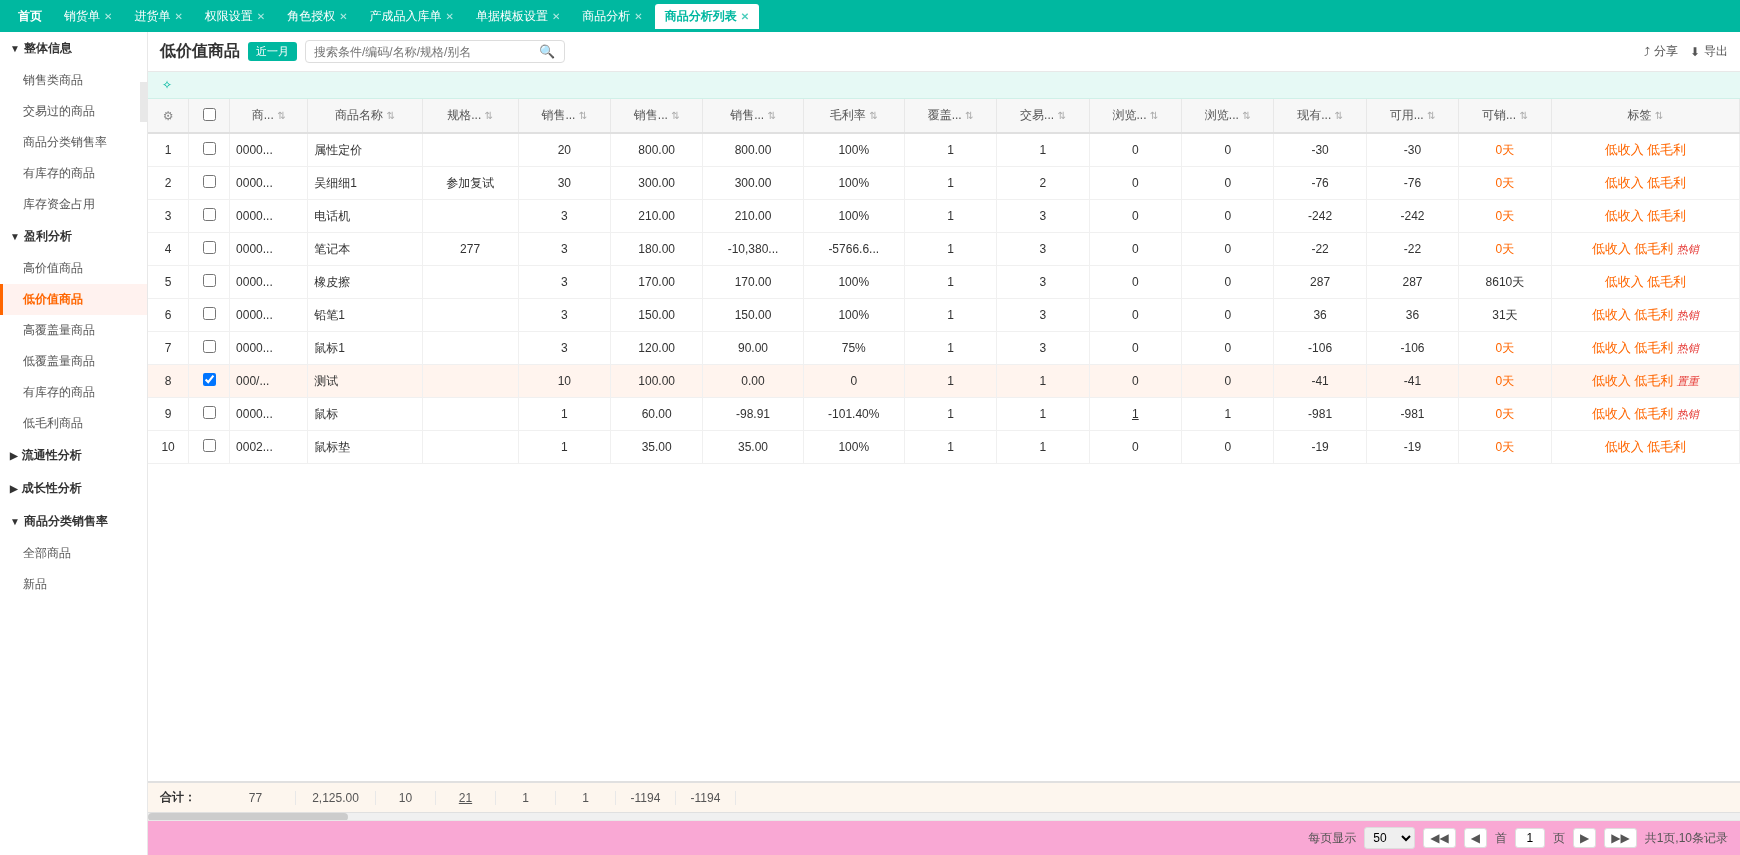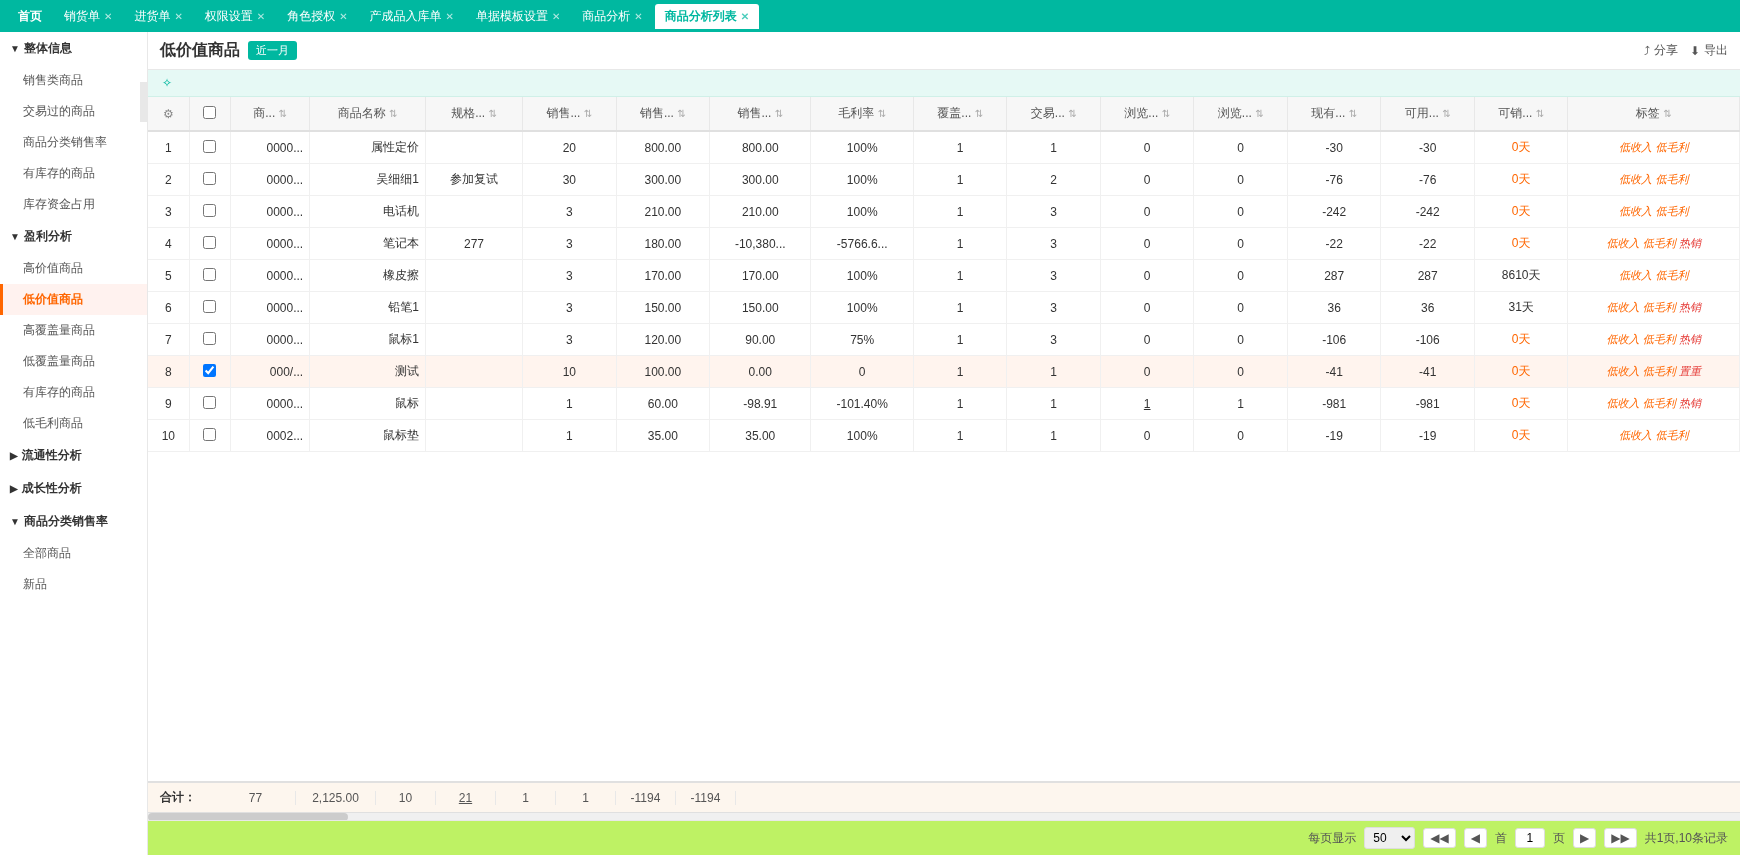--- a/index.html
+++ b/index.html
@@ -170,22 +170,22 @@
     thead th .sort-icon { color: #aaa; font-size: 10px; }
     tbody tr { border-bottom: 1px solid #f0f0f0; }
     tbody tr.highlight { background: #fff4ee; }
     tbody td {
       padding: 7px 6px;
       text-align: center;
       color: #333;
       border-right: 1px solid #f0f0f0;
       white-space: nowrap;
     }
-    tbody td.left { text-align: right; }
-    .tag-orange { color: #ff6600; font-size: 11px; font-style: italic; }
+    tbody td.left { text-align: left; }
+    .tag-orange { color: #ff6600; font-size: 13px; }
     .tag-red { color: #e53935; font-size: 11px; font-style: italic; }
     .underline { text-decoration: underline; cursor: pointer; }
 
     
     .table-footer {
       border-top: 2px solid #e0e0e0;
       background: #fdf6ee;
       display: flex;
       align-items: center;
       padding: 6px 12px;
@@ -206,21 +206,21 @@
     }
 
     
     .pagination-bar {
       display: flex;
       align-items: center;
       justify-content: flex-end;
       padding: 6px 12px;
       gap: 8px;
       border-top: 1px solid #e8e8e8;
-      background: #bef264;
+      background: #f9a8d4;
       font-size: 12px;
       color: #555;
     }
     .page-size-select {
       border: 1px solid #ddd;
       border-radius: 3px;
       padding: 2px 4px;
     }
     .page-btn {
       border: 1px solid #ddd;
@@ -382,20 +382,24 @@
     </div>
 
     <div class="sidebar-collapse">《</div>
   </div>
 
   <div class="content">
 
     <div class="content-header">
       <span class="content-title">低价值商品</span>
       <span class="badge-filter">近一月</span>
+      <div class="search-box">
+        <input type="text" placeholder="搜索条件/编码/名称/规格/别名" style="">
+        <span class="search-icon">🔍</span>
+      </div>
       <div class="header-actions">
         <div class="action-btn">
           <span>⤴</span>
           <span>分享</span>
         </div>
         <div class="action-btn">
           <span>⬇</span>
           <span>导出</span>
         </div>
       </div>

